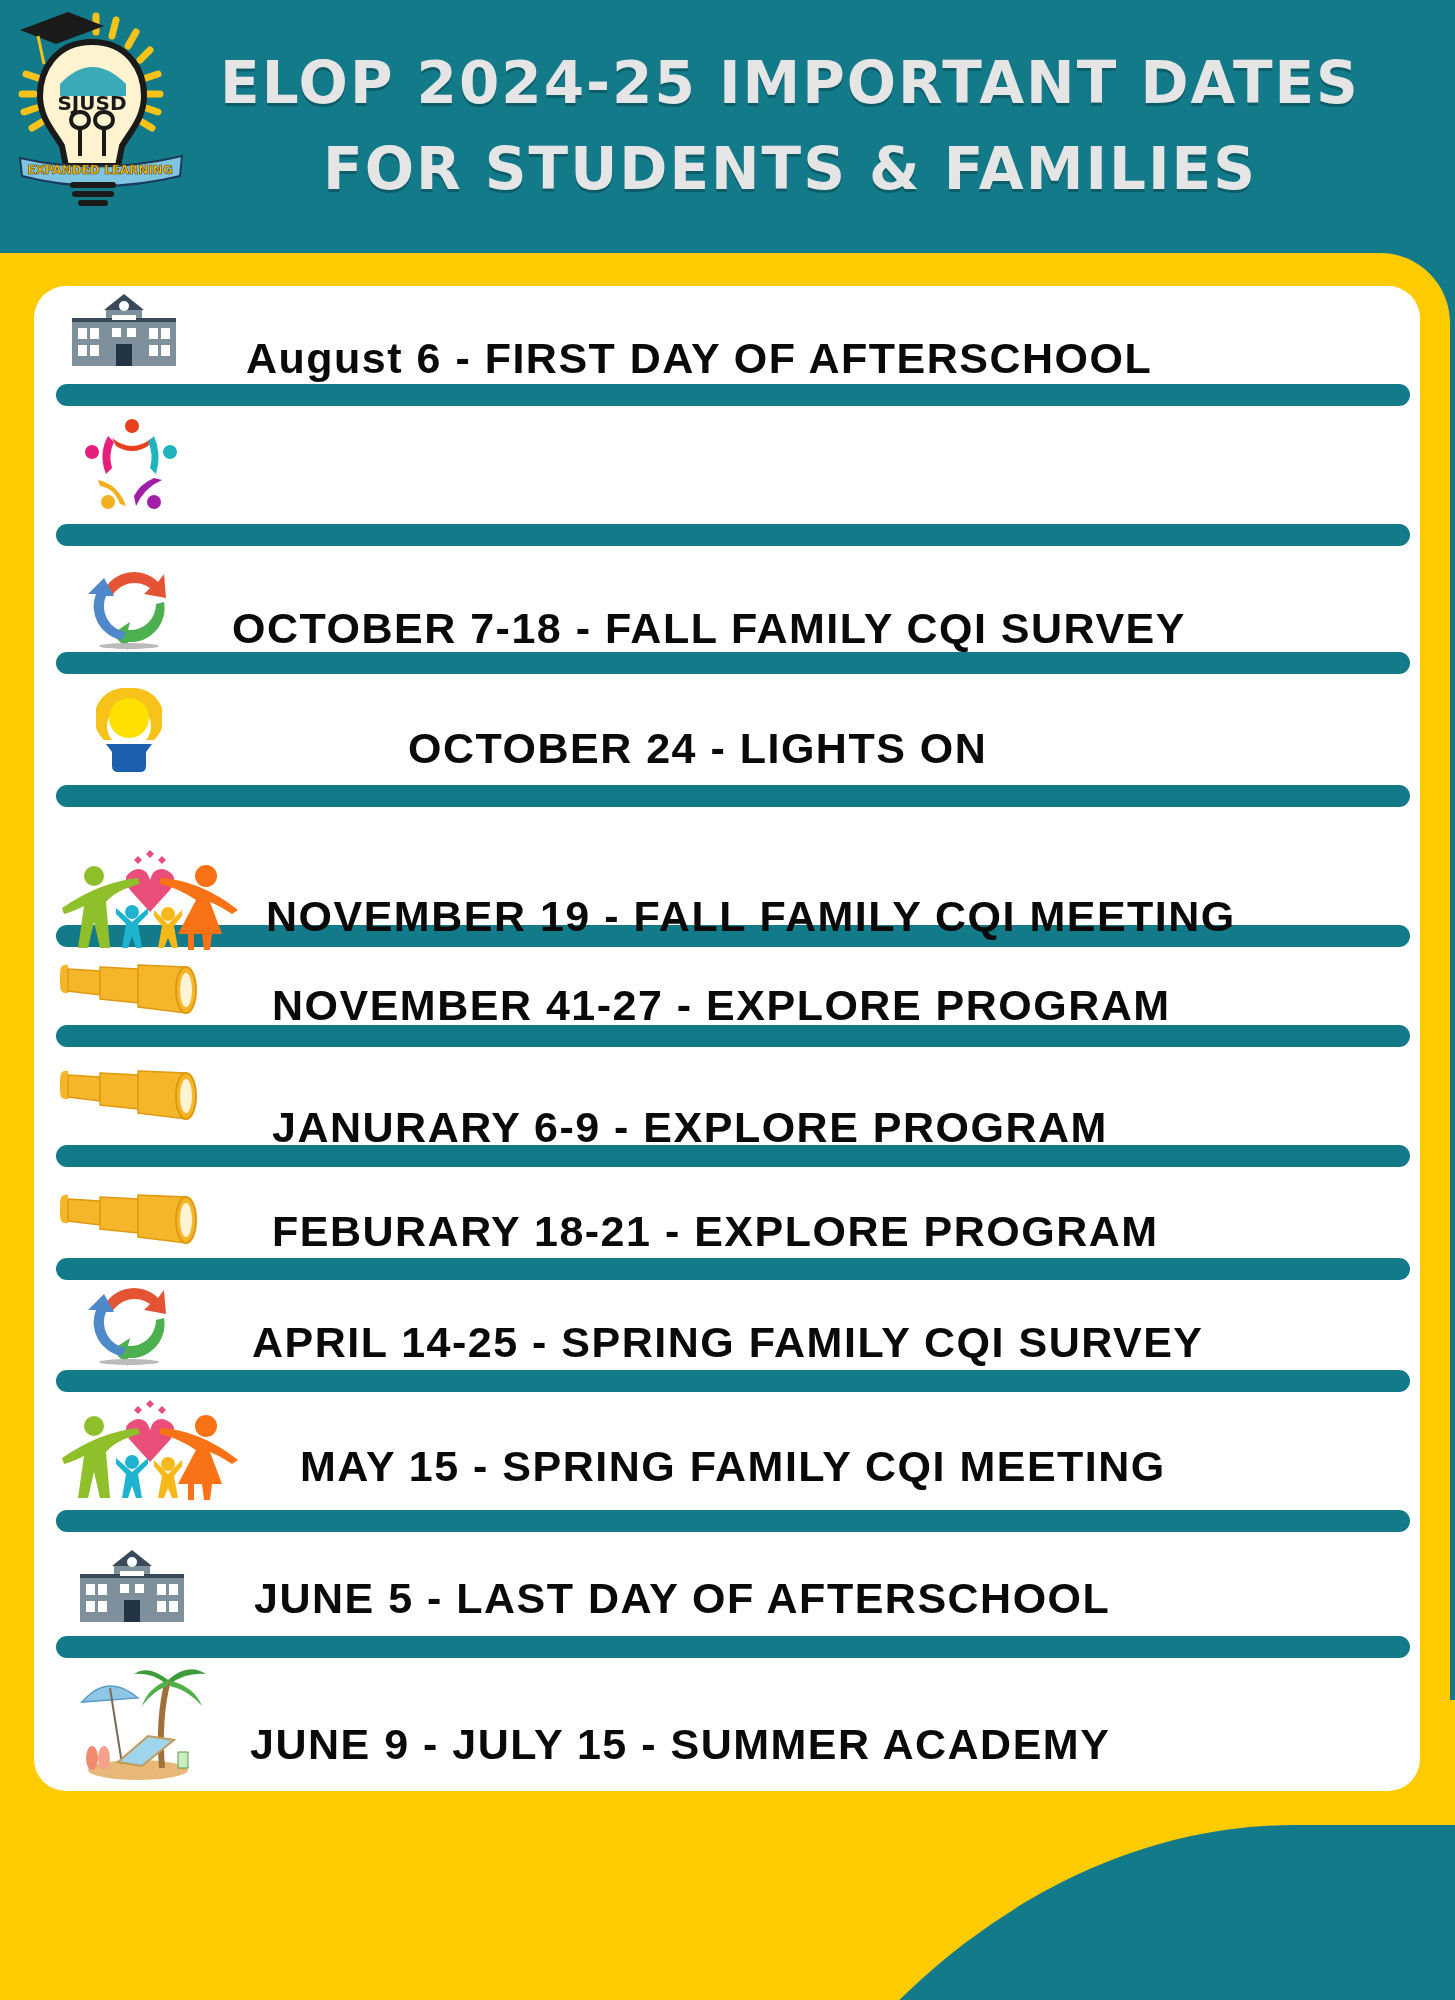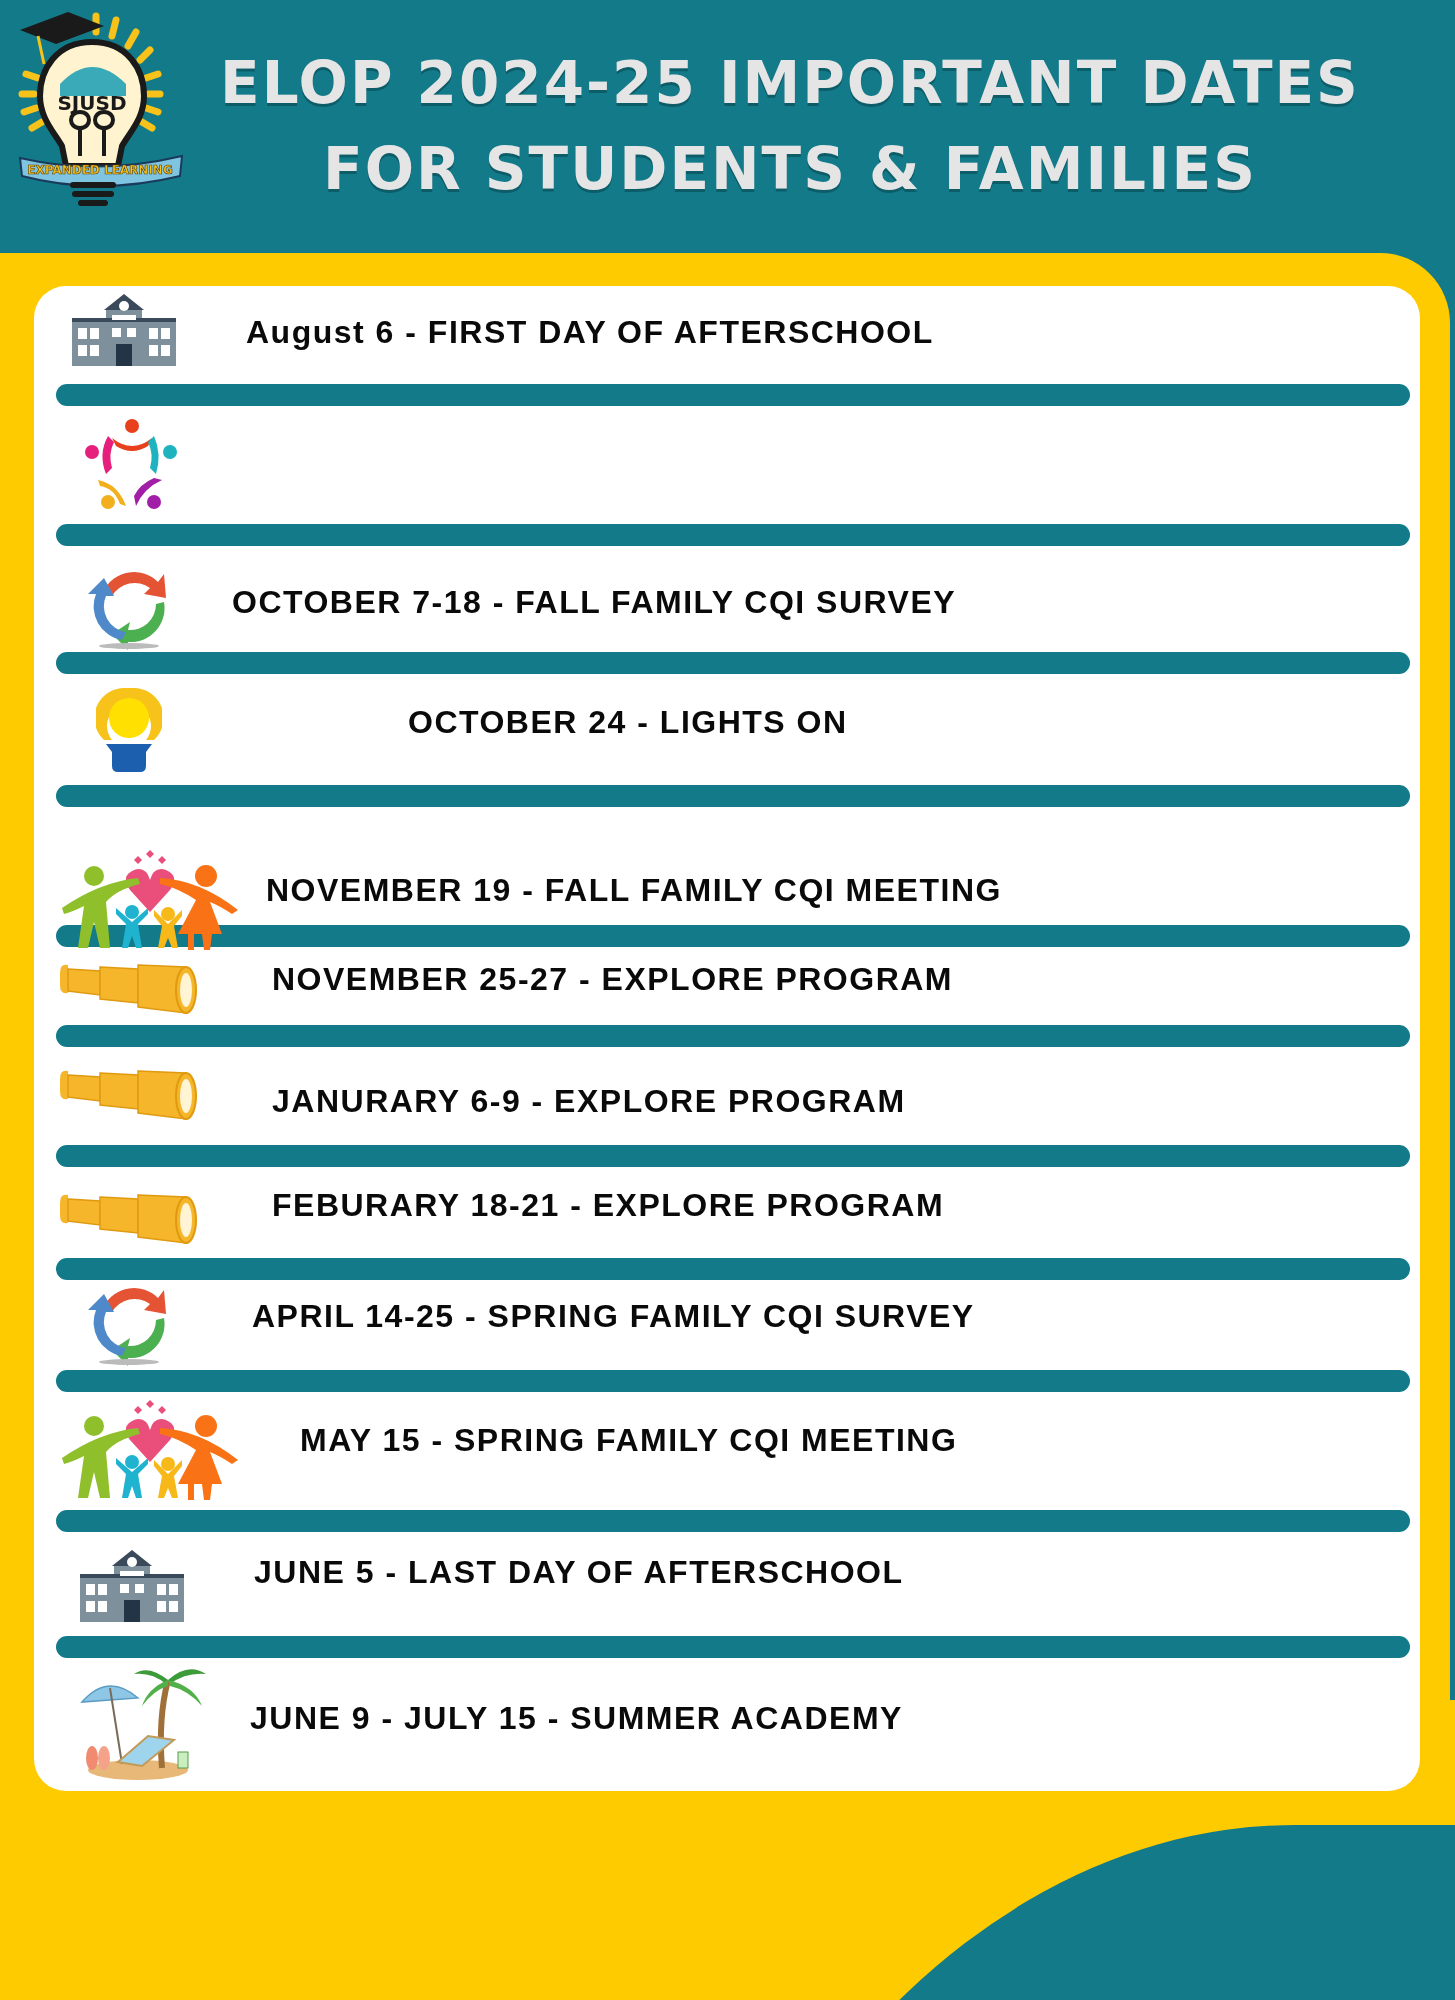--- a/index.html
+++ b/index.html
@@ -41,21 +41,21 @@
   .logo { position: absolute; left: 8px; top: 6px; width: 220px; height: 205px; }
 
   .row {
     position: absolute; left: 34px; width: 1386px;
     display: flex; align-items: center;
   }
   .row .icon { position: absolute; }
   .row .label {
     position: absolute; white-space: nowrap;
     font-family: "Liberation Sans", sans-serif; font-weight: bold;
-    font-size: 32px; color: #0a0a0a; letter-spacing: 1.5px;
+    font-size: 43px; color: #0a0a0a; letter-spacing: 1.5px; margin-top: 20px;
   }
   .sep {
     position: absolute; height: 22px; background: #137a8a; border-radius: 11px;
     left: 56px; width: 1354px;
   }
 </style>
 </head>
 <body>
 
 <div class="bottom-yellow"></div>
@@ -189,21 +189,21 @@
 
 <div class="row" style="top:947px;height:78px">
   <svg class="icon" style="left:22px;top:12px" width="150" height="60" viewBox="0 0 150 60">
     <path d="M4,14 Q4,4 12,6 L12,34 Q4,36 4,26 Z" fill="#f5b62c"></path>
     <path d="M12,10 L44,12 L44,36 L12,32 Z" fill="#f5b62c" stroke="#e09a10" stroke-width="1.5"></path>
     <path d="M44,8 L82,10 L82,44 L44,40 Z" fill="#f5b62c" stroke="#e09a10" stroke-width="1.5"></path>
     <path d="M82,6 L130,8 L130,54 L82,48 Z" fill="#f5b62c" stroke="#e09a10" stroke-width="1.5"></path>
     <ellipse cx="130" cy="31" rx="10" ry="23" fill="#f5b62c" stroke="#e09a10" stroke-width="2"></ellipse>
     <ellipse cx="130" cy="31" rx="6" ry="17" fill="#fff4d4"></ellipse>
   </svg>
-  <span class="label" style="left:238px;top:14px">NOVEMBER 25-27 - EXPLORE PROGRAM</span>
+  <span class="label" style="left:238px;top:14px">NOVEMBER 41-27 - EXPLORE PROGRAM</span>
 </div>
 
 <div class="row" style="top:1047px;height:98px">
   <svg class="icon" style="left:22px;top:18px" width="150" height="60" viewBox="0 0 150 60">
     <path d="M4,14 Q4,4 12,6 L12,34 Q4,36 4,26 Z" fill="#f5b62c"></path>
     <path d="M12,10 L44,12 L44,36 L12,32 Z" fill="#f5b62c" stroke="#e09a10" stroke-width="1.5"></path>
     <path d="M44,8 L82,10 L82,44 L44,40 Z" fill="#f5b62c" stroke="#e09a10" stroke-width="1.5"></path>
     <path d="M82,6 L130,8 L130,54 L82,48 Z" fill="#f5b62c" stroke="#e09a10" stroke-width="1.5"></path>
     <ellipse cx="130" cy="31" rx="10" ry="23" fill="#f5b62c" stroke="#e09a10" stroke-width="2"></ellipse>
     <ellipse cx="130" cy="31" rx="6" ry="17" fill="#fff4d4"></ellipse>

